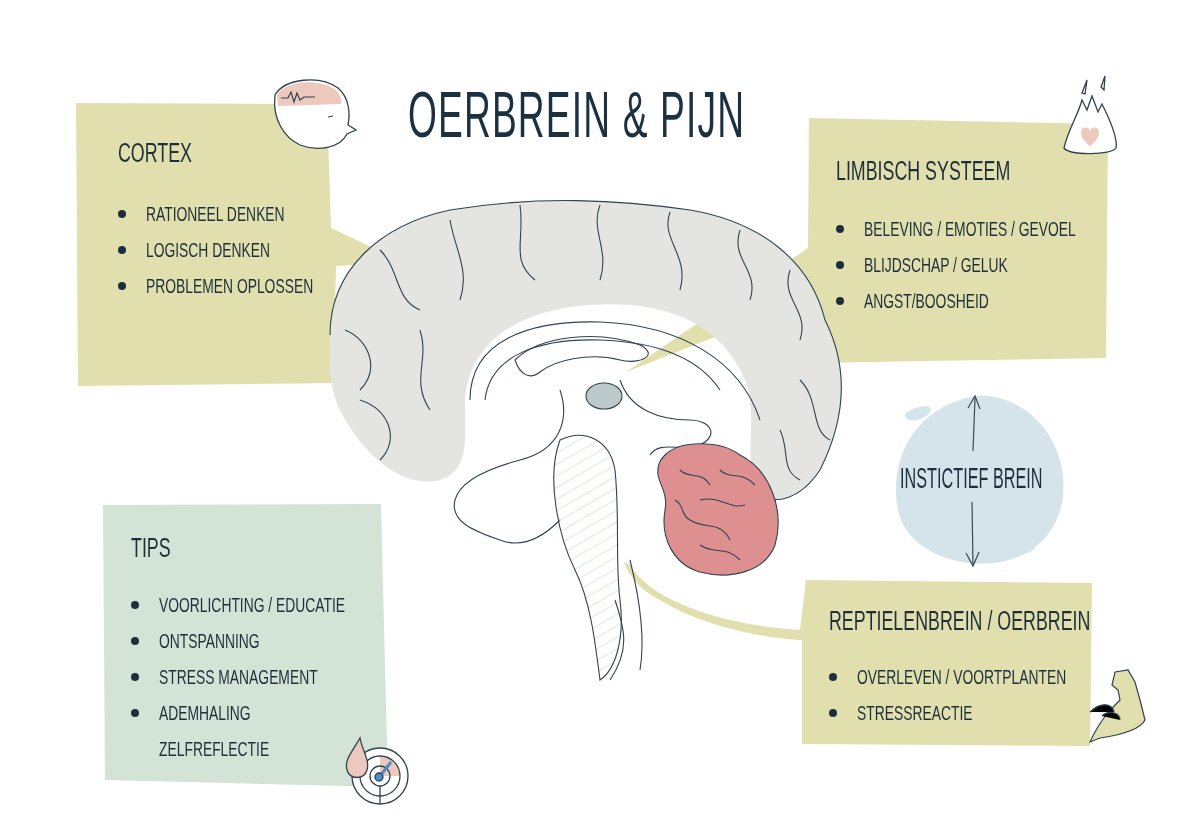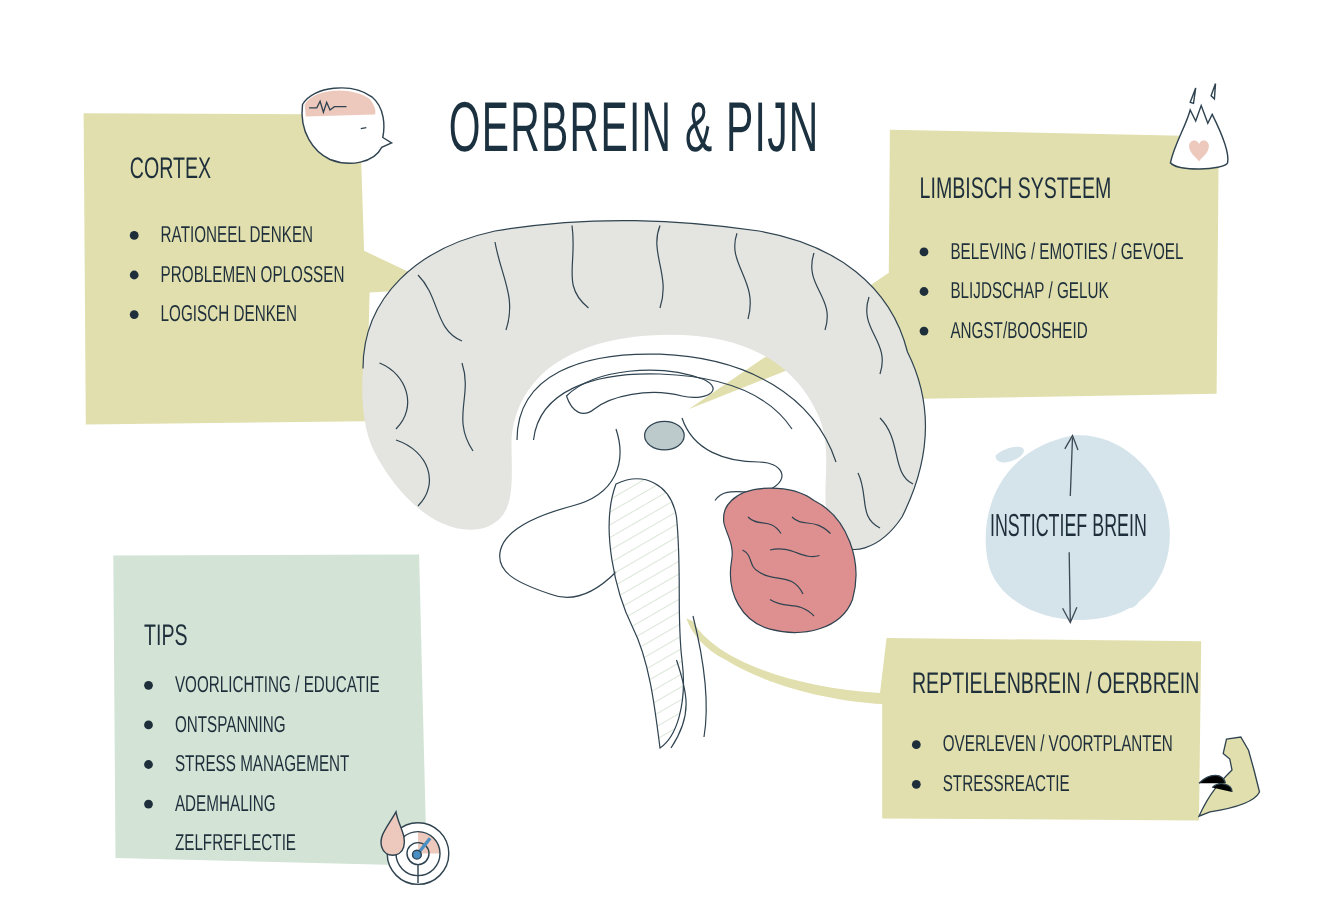--- a/index.html
+++ b/index.html
@@ -12,22 +12,22 @@
   .panel h2 { margin:0; font-weight:normal; font-size:27px; color:#1e2f3b; white-space:nowrap;
               transform:scaleX(0.66); transform-origin:left top; }
   .panel ul { list-style:none; margin:0; padding:0; }
   .panel li { position:relative; white-space:nowrap; font-size:21px; height:36px; line-height:36px; }
   .panel li .dot { position:absolute; left:0; top:14px; width:8px; height:8px; border-radius:50%; background:#1e2f3b; }
   .panel li .txt { position:absolute; left:28px; top:0; transform:scaleX(0.66); transform-origin:left center; }
   #cortex { left:118px; top:138px; }
   #cortex ul { margin-top:27px; }
   #limbic { left:836px; top:156px; }
   #limbic ul { margin-top:24px; }
-  #tips { left:131px; top:562px; }
-  #tips ul { margin-top:12px; }
+  #tips { left:131px; top:533px; }
+  #tips ul { margin-top:23px; }
   #reptile { left:829px; top:606px; }
   #reptile ul { margin-top:22px; }
   #instinct { position:absolute; left:900px; top:462px; font-size:29px; white-space:nowrap;
               transform:scaleX(0.56); transform-origin:left top; color:#1e2f3b; }
 </style>
 </head>
 <body>
 
 <svg class="bg" width="1200" height="836" viewBox="0 0 1200 836">
 
@@ -120,25 +120,25 @@
 
 <section class="panel" id="cortex">
   <h2>CORTEX</h2>
   <ul>
     <li>
         <span class="dot"></span>
         <span class="txt">RATIONEEL DENKEN</span>
       </li>
     <li>
         <span class="dot"></span>
-        <span class="txt">PROBLEMEN OPLOSSEN</span>
+        <span class="txt">LOGISCH DENKEN</span>
       </li>
     <li>
         <span class="dot"></span>
-        <span class="txt">LOGISCH DENKEN</span>
+        <span class="txt">PROBLEMEN OPLOSSEN</span>
       </li>
   </ul>
 </section>
 
 <section class="panel" id="limbic">
   <h2>LIMBISCH SYSTEEM</h2>
   <ul>
     <li>
         <span class="dot"></span>
         <span class="txt">BELEVING / EMOTIES / GEVOEL</span>

